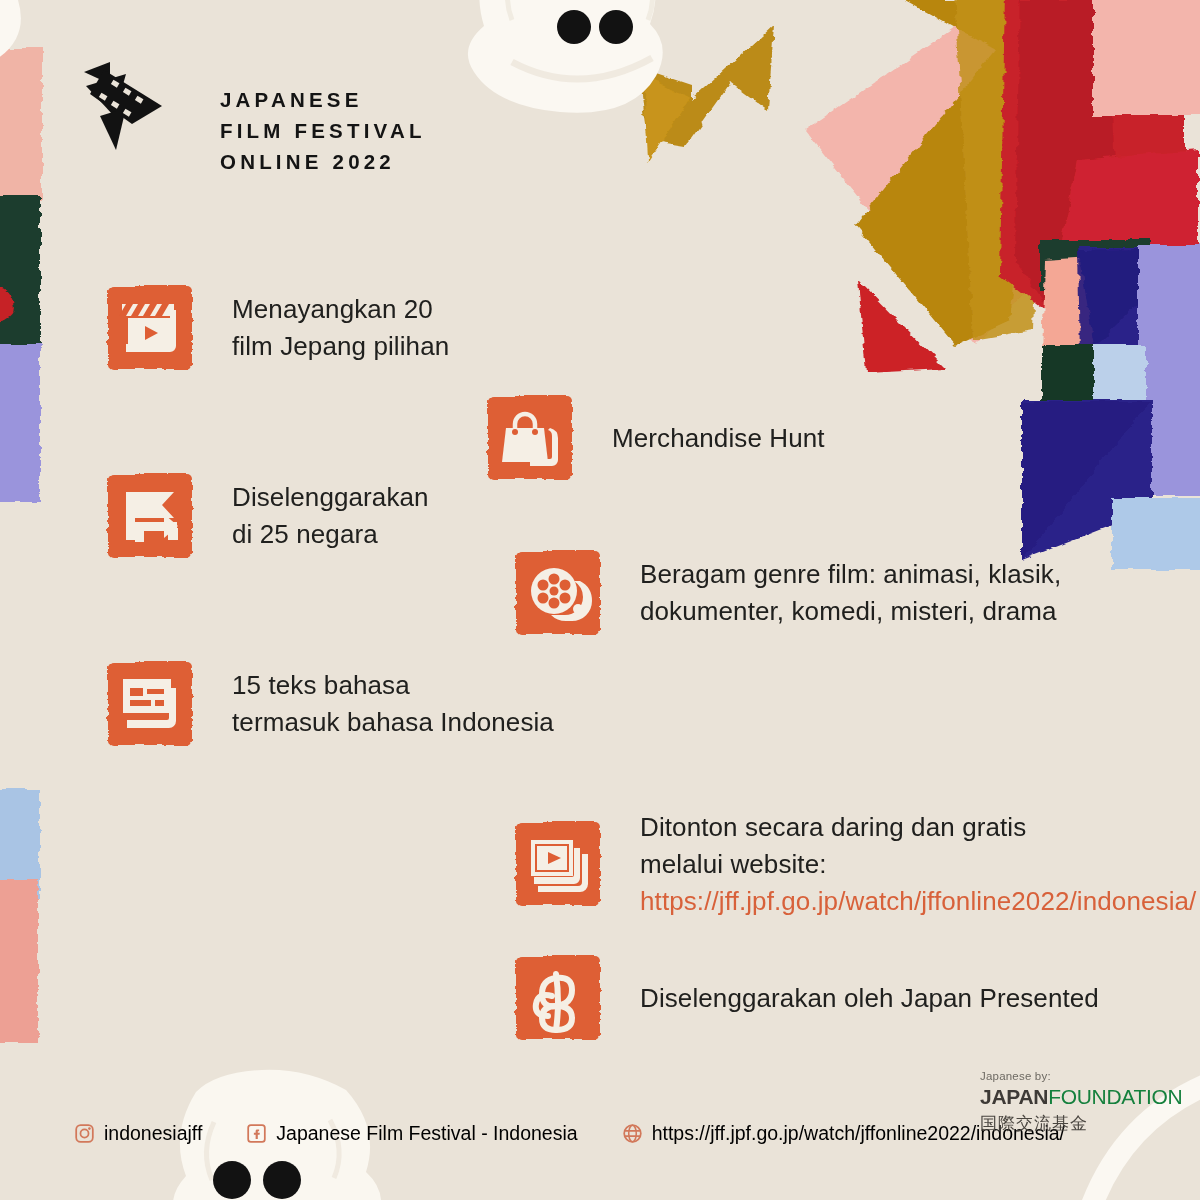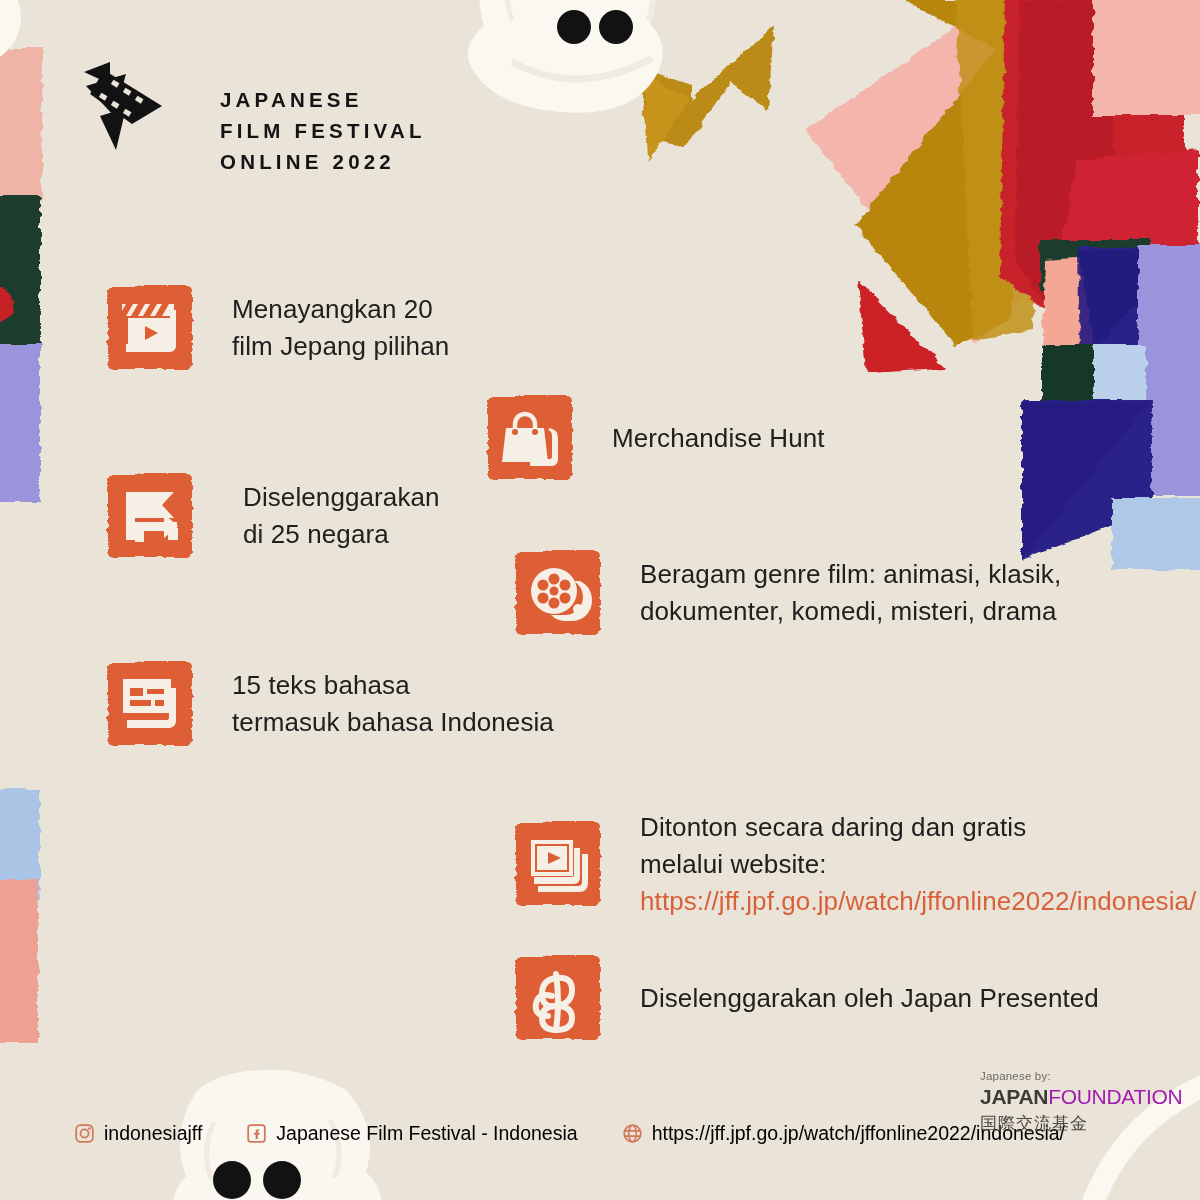--- a/index.html
+++ b/index.html
@@ -27,41 +27,41 @@
   .feature{position:absolute;display:flex;align-items:center;}
   .feature .ico{width:92px;height:92px;flex:0 0 92px;position:relative;}
   .feature .txt{
     margin-left:36px;color:#20201E;font-size:26px;line-height:1.42;
     letter-spacing:.1px;white-space:pre-line;font-weight:400;
   }
   .feature .txt .url{color:#D8613A;display:block;}
 
   
   #f-films   {left:104px;top:282px;}
-  #f-country {left:104px;top:470px;gap:11px;}
+  #f-country {left:104px;top:470px;}
   #f-subs    {left:104px;top:658px;}
   #f-talk    {left:104px;top:838px;}
   
   #f-merch   {left:484px;top:392px;}
   #f-genre   {left:512px;top:547px;}
   #f-watch   {left:512px;top:772px;}
   #f-org     {left:512px;top:952px;}
 
   
   #footer{position:absolute;left:74px;top:1122px;display:flex;align-items:center;gap:0;}
   .fitem{display:flex;align-items:center;color:#000000;font-size:19.5px;white-space:nowrap;}
   .fitem .fico{width:21px;height:21px;margin-right:9px;flex:0 0 21px;}
   .fgap{width:44px;flex:0 0 44px;}
 
   #presented{position:absolute;right:20px;top:1070px;width:200px;text-align:left;}
   #presented .pby{font-size:11.5px;color:#6E6A63;letter-spacing:.2px;margin-bottom:4px;}
   #presented .jf-row{display:flex;align-items:flex-start;}
   #presented .jf-en{font-size:21px;color:#3E3A36;letter-spacing:-.3px;line-height:1;white-space:nowrap;}
   #presented .jf-en b{font-weight:700;}
-  #presented .jf-en span{font-weight:400;color:#a21caf;}
+  #presented .jf-en span{font-weight:400;color:#15803d;}
   #presented .jf-jp{font-size:17px;color:#4A4640;letter-spacing:1px;margin-top:5px;
     font-family:"DejaVu Sans",sans-serif;}
 </style>
 </head>
 <body>
 
 <div id="stage">
 
   <svg class="art" width="1200" height="1200" viewBox="0 0 1200 1200" style="left:0;top:0;">
     <defs>

